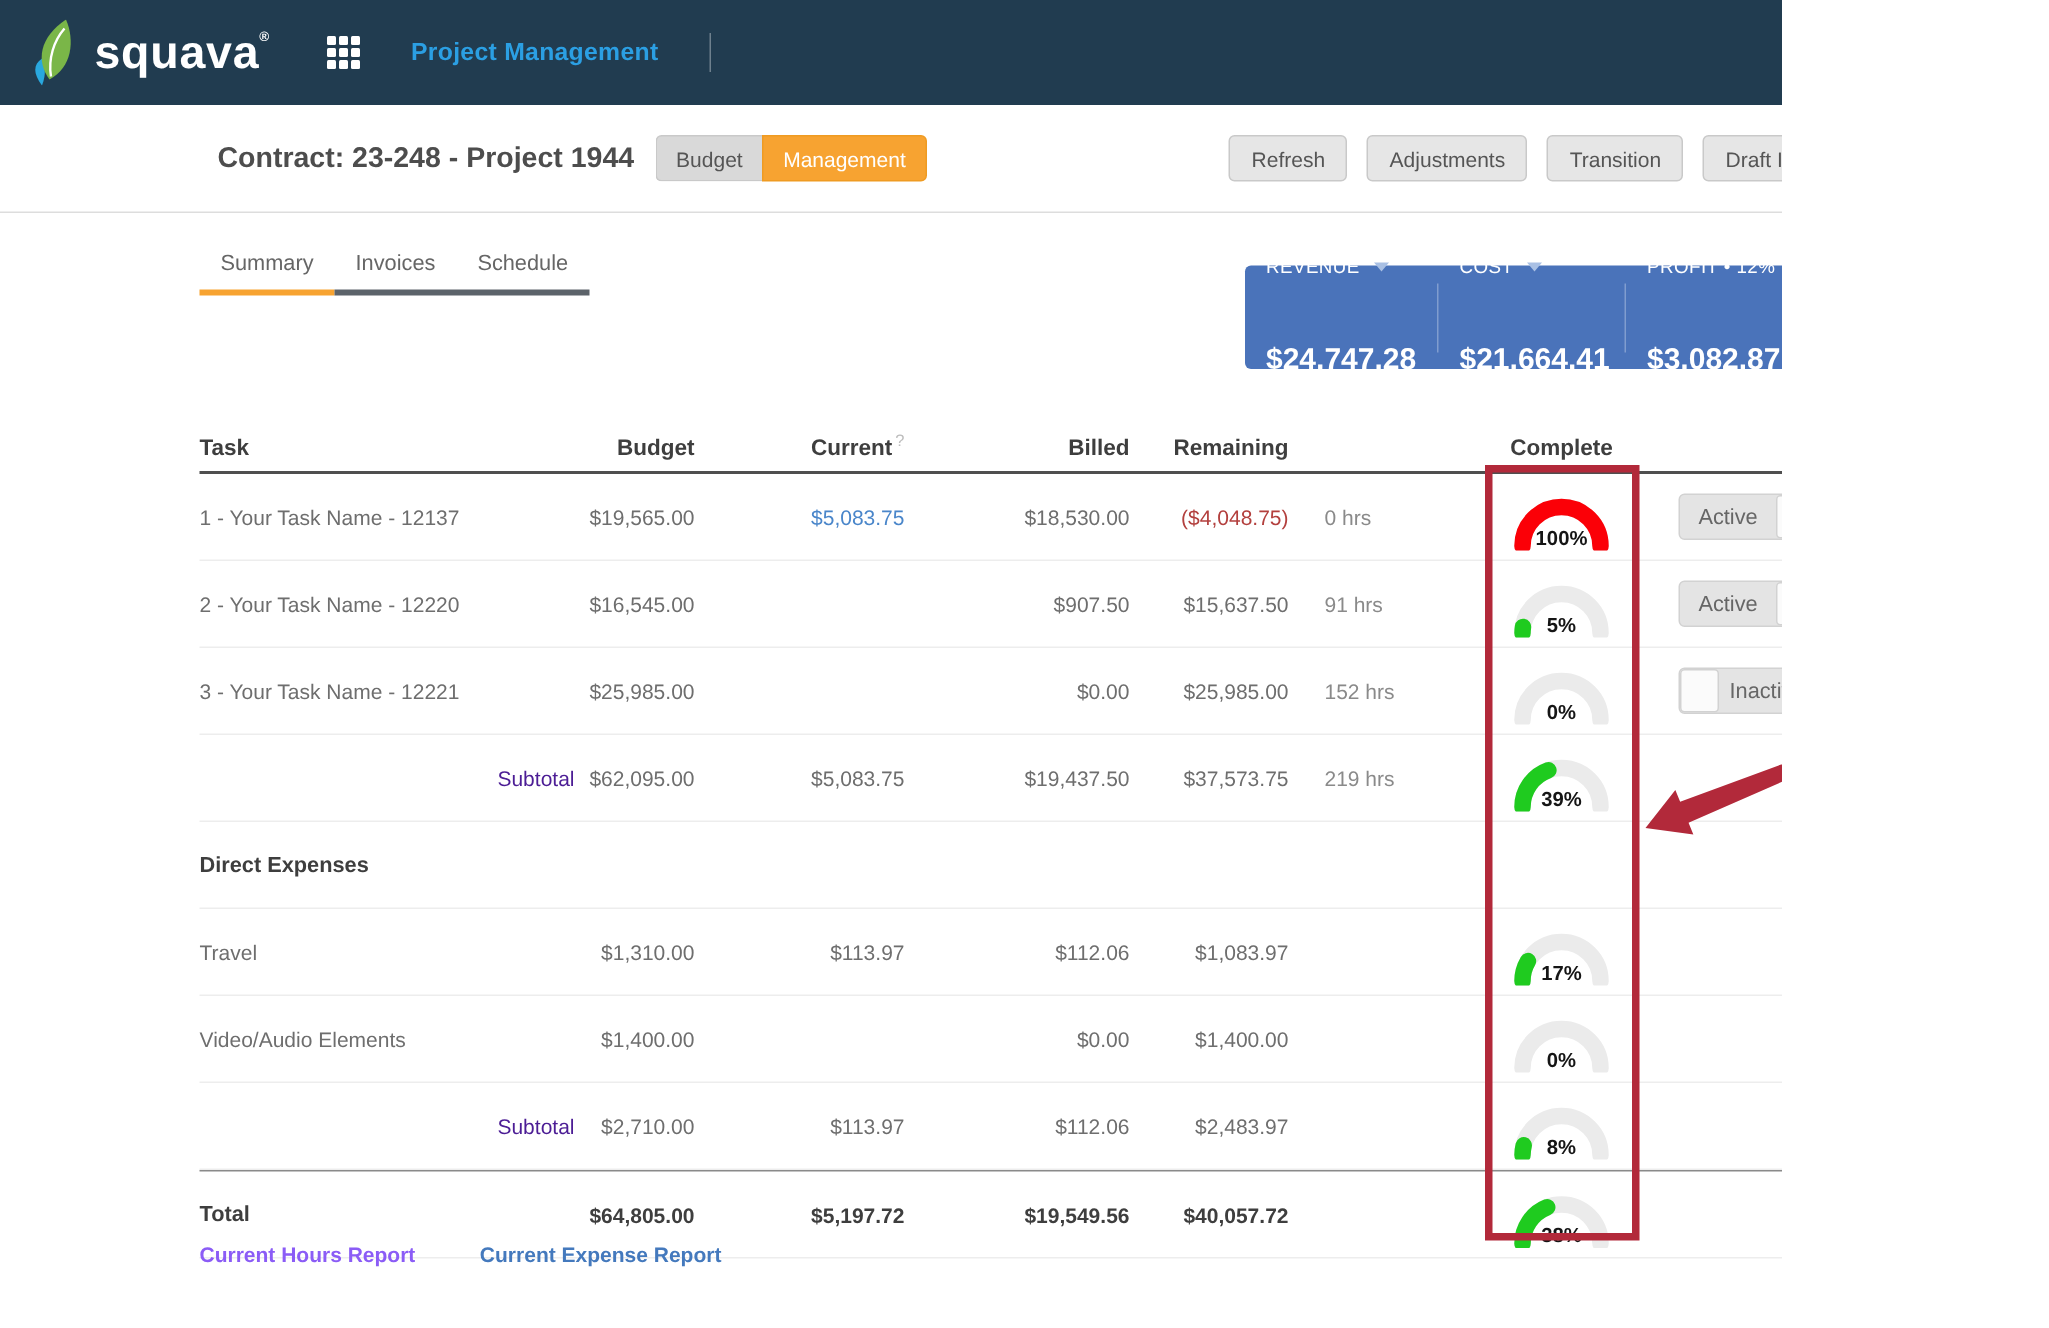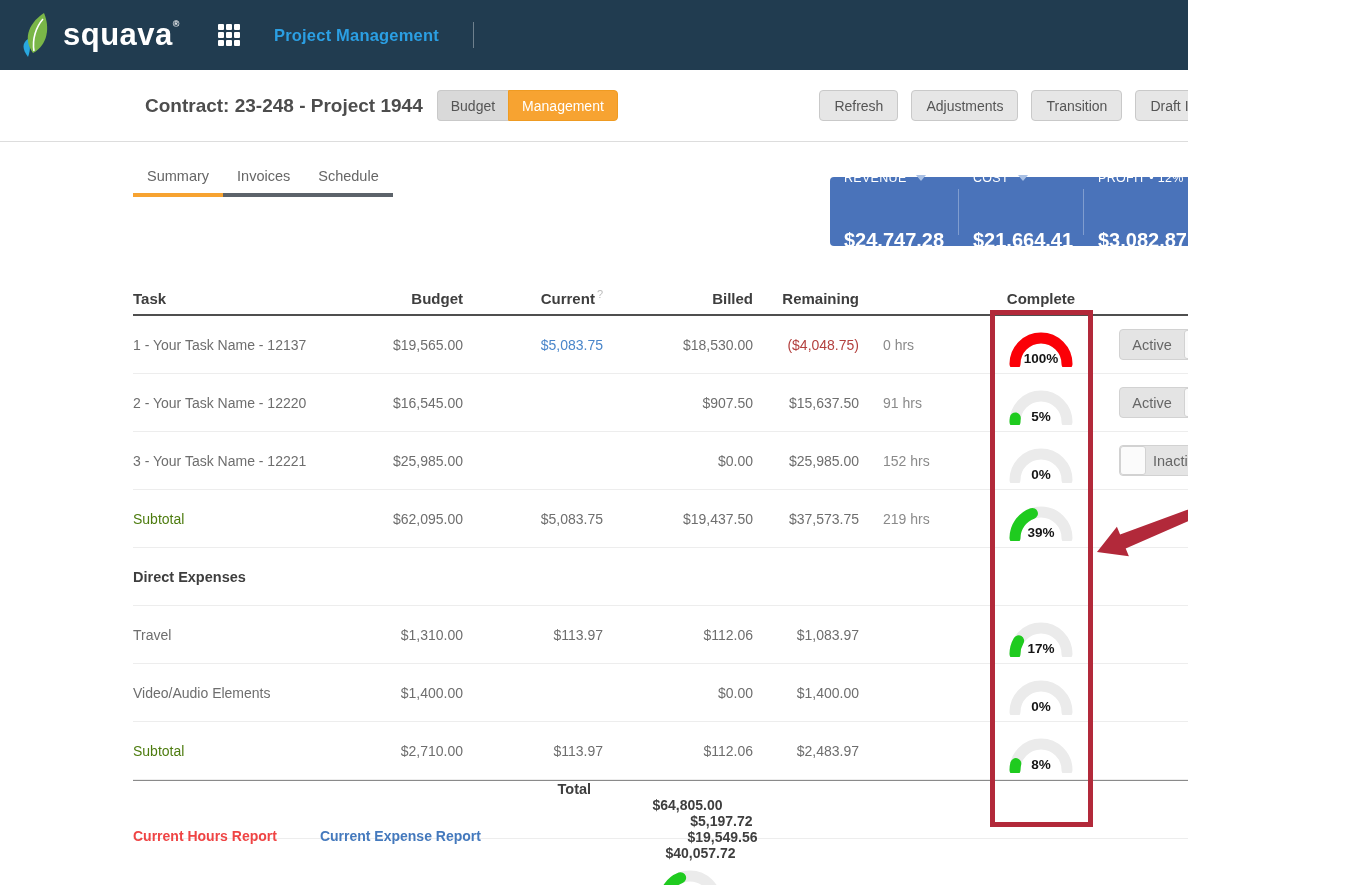--- a/index.html
+++ b/index.html
@@ -67,22 +67,22 @@
   .c-task{width:250px;}
   .c-budget{width:80px;text-align:right;}
   .c-current{width:140px;text-align:right;}
   .c-billed{width:150px;text-align:right;}
   .c-remaining{width:106px;text-align:right;}
   .c-hrs{width:90px;padding-left:24px;box-sizing:border-box;color:#8a8a8a;}
   .c-complete{width:170px;display:flex;justify-content:center;padding-left:14px;box-sizing:border-box;}
   .c-toggle{width:103px;display:flex;}
   .thead .c-complete{display:block;text-align:center;}
   .hint-sup{font-size:11px;color:#bdbdbd;font-weight:normal;vertical-align:super;margin-left:2px;}
-  .style-muted .c-task{color:#4d7c0f;}
-  .style-bold{font-weight:bold;color:#3e3e3e;flex-direction:column;}
+  .style-muted .c-task{color:#4c1d95;text-align:right;}
+  .style-bold{font-weight:bold;color:#3e3e3e;}
   .style-bold .c-task,.style-section .c-task{color:#3e3e3e;font-weight:bold;font-size:14.5px;}
   .row-divider-top{border-top:1px solid #8a8a8a;}
   .link-blue{color:#4a86ca;cursor:pointer;}
   .neg{color:#b3403e;}
 
   
   .gauge{width:74px;position:relative;display:flex;flex-direction:column;align-items:center;}
   .gauge-track{fill:none;stroke:#ebebeb;stroke-width:11;stroke-linecap:round;}
   .gauge-fill{fill:none;stroke-width:11;stroke-linecap:round;}
   .gauge-label{margin-top:-16px;font-size:13.5px;font-weight:bold;color:#151515;position:relative;z-index:2;}
@@ -383,21 +383,21 @@
         </div>
       </div>
       <div class="c-toggle">
         
       </div>
     </div>
       </div>
   </div>
 
   <div class="report-links">
-    <span class="rlink" style="color: #ef4444;">Current Hours Report</span>
+    <span class="rlink" style="color: #8b5cf6;">Current Hours Report</span>
     <span class="rlink" style="color: rgb(68, 121, 189);">Current Expense Report</span>
   </div>
 
   <div class="annotation-box" style="border-color: rgb(178, 41, 58);"></div>
   <svg class="annotation-arrow" width="1366" height="885" viewBox="0 0 1366 885">
     <polygon class="arrow-fill" points="1309.4,464.6 1120.1,534.5 1116.9,526.7 1097,552 1128.9,556.3 1125.7,548.5 1310.6,467.4" style="fill: rgb(178, 41, 58);"></polygon>
   </svg>
 
 </div>
 

